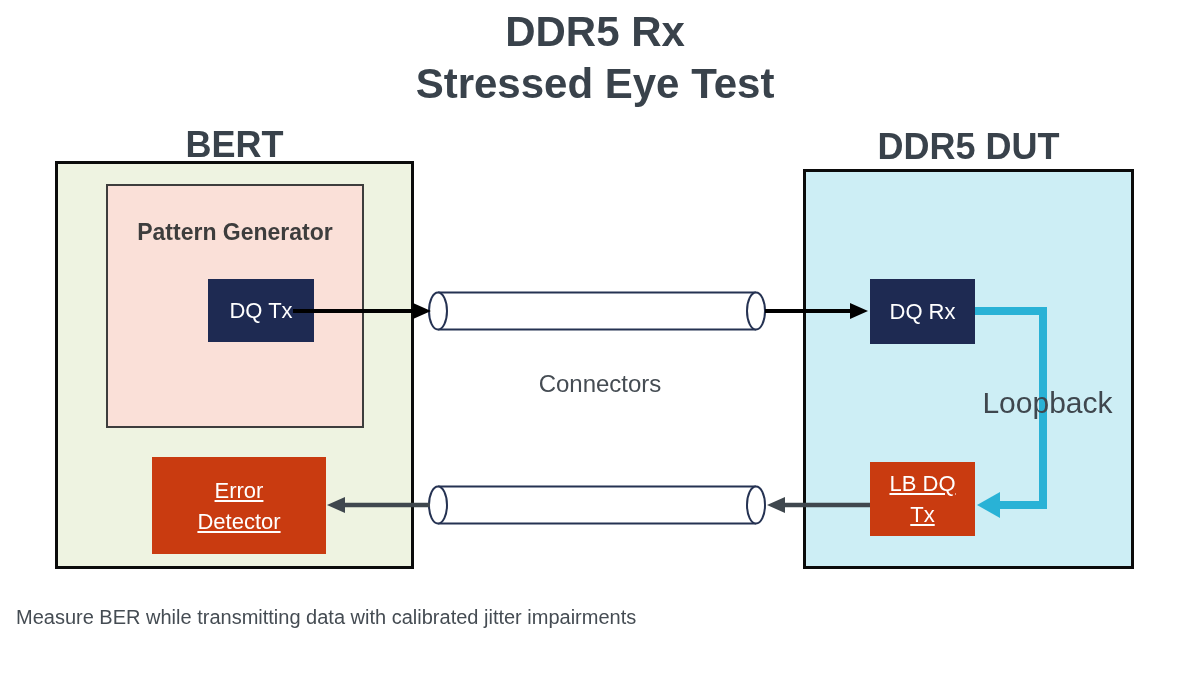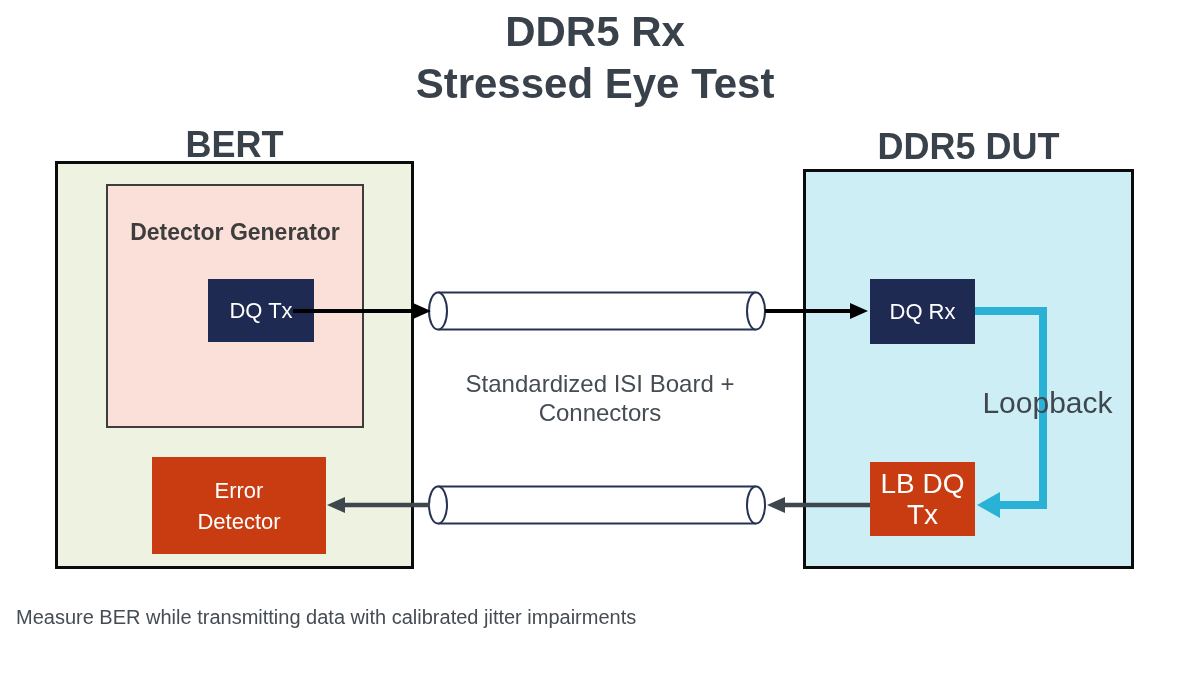--- a/index.html
+++ b/index.html
@@ -23,25 +23,25 @@
   #pg-box{
     position:absolute;left:106px;top:184px;width:258px;height:244px;box-sizing:border-box;
     background:var(--pink-fill,#fae0d8);border:2px solid #3d3d3d;z-index:1;
   }
   .pg-label{margin-top:33px;text-align:center;font-size:23px;font-weight:700;color:#3d3d3d;}
   .chip{
     position:absolute;display:flex;flex-direction:column;align-items:center;justify-content:center;
     color:#ffffff;text-align:center;z-index:1;
   }
   .chip.navy{background:var(--navy,#1e2a52);}
-  .chip.red{background:var(--red,#c93b10);}
+  .chip.red{background:var(--red,#c93b10);text-decoration:underline;}
   #dq-tx{left:184px;top:279px;width:106px;height:63px;font-size:22px;margin-left:24px;}
   #dq-rx{left:870px;top:279px;width:105px;height:65px;font-size:22px;}
   #error-detector{left:152px;top:457px;width:174px;height:97px;font-size:22px;line-height:31px;}
-  #lb-dq-tx{left:870px;top:462px;width:105px;height:74px;font-size:28px;line-height:31px;}
+  #lb-dq-tx{left:870px;top:462px;width:105px;height:74px;font-size:22px;line-height:31px;}
   .loopback{
     position:absolute;left:970px;top:386px;width:155px;text-align:center;
     font-size:30px;color:var(--arrow-gray,#3f474e);z-index:3;
   }
   .channel-text{
     position:absolute;left:415px;top:369px;width:370px;text-align:center;
     font-size:24px;line-height:29px;color:var(--text-gray,#454c53);z-index:1;
   }
   .caption{
     position:absolute;left:16px;top:606px;width:1180px;text-align:left;
@@ -65,21 +65,21 @@
 
   <div class="title">
     <div>DDR5 Rx</div>
     <div>Stressed Eye Test</div>
   </div>
 
   <div class="section-label" id="bert-label">BERT</div>
   <div class="bigbox" id="bert-box"></div>
 
   <div id="pg-box">
-    <div class="pg-label">Detector Generator</div>
+    <div class="pg-label">Pattern Generator</div>
   </div>
 
   <div class="chip navy" id="dq-tx">
     <span>DQ Tx</span>
   </div>
 
   <div class="chip red" id="error-detector">
     <div>Error</div>
     <div>Detector</div>
   </div>
@@ -90,21 +90,20 @@
   <div class="chip navy" id="dq-rx">
     <span>DQ Rx</span>
   </div>
 
   <div class="chip red" id="lb-dq-tx">
     <div>LB DQ</div>
     <div>Tx</div>
   </div>
 
   <div class="channel-text">
-    <div>Standardized ISI Board +</div>
     <div>Connectors</div>
   </div>
 
   <div class="caption">Measure BER while transmitting data with calibrated jitter impairments</div>
 
   <svg class="overlay" width="1190" height="685" viewBox="0 0 1190 685">
 
     <g>
       <rect class="cyl-body" x="438" y="292.5" width="318" height="37"></rect>
       <line class="cyl-line" x1="438" y1="292.5" x2="756" y2="292.5"></line>

